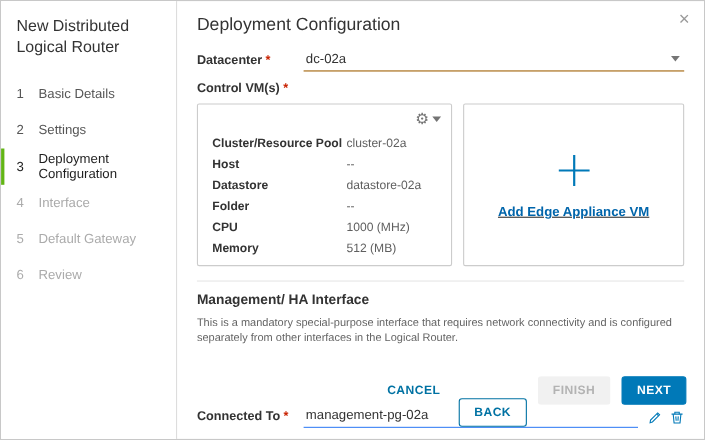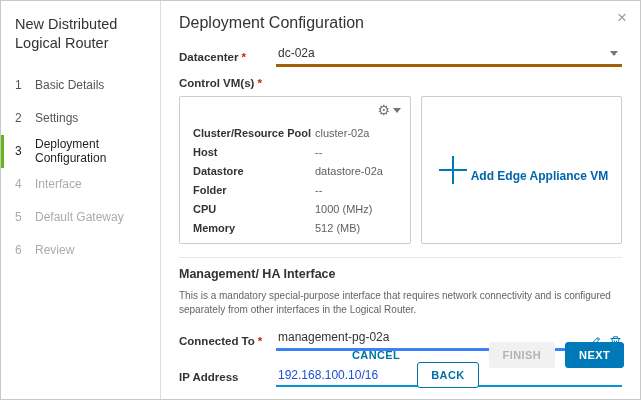--- a/index.html
+++ b/index.html
@@ -18,41 +18,41 @@
   .step.active { border-left-color:#62b515; color:#1f1f1f; }
   .step.disabled { color:#ababab; cursor:default; }
   
   .main { flex:1; position:relative; padding:13px 18px 0 18px; }
   .main-title { font-size:16px; font-weight:400; color:#333; }
   .close { position:absolute; top:8px; right:13px; font-size:17px; color:#9a9a9a; cursor:pointer; line-height:1; }
   .frow { display:flex; align-items:flex-end; margin-top:12px; }
   .flabel { width:97px; flex-shrink:0; font-size:11.5px; font-weight:700; color:#333; padding-bottom:4px; }
   .req { color:#c92100; margin-left:3px; }
   .select { flex:1; display:flex; justify-content:space-between; align-items:center;
-            border-bottom:3px solid #a16207; padding:2px 4px 4px 2px; font-size:12px; cursor:pointer;text-align:right; }
+            border-bottom:1px solid #a16207; padding:2px 4px 4px 2px; font-size:12px; cursor:pointer;text-align:right; }
   .caret { width:0; height:0; border-left:4px solid transparent; border-right:4px solid transparent;
            border-top:5px solid #767676; margin-left:6px; }
   
   .section-label { margin-top:10px; font-size:11.5px; font-weight:700; }
   .cards { display:flex; gap:10px; margin-top:7px; }
   .card { border:1px solid #ccc; border-radius:2px; height:148px; background:#fff; }
   .card.vm { width:232px; padding:0 0 6px 0; }
   .vm-header { height:26px; display:flex; justify-content:flex-end; align-items:center; padding-right:9px; }
   .gear { font-size:14px; color:#747474; cursor:pointer; display:flex; align-items:center; gap:3px; }
   .gear .caret { border-top-color:#747474; margin-left:0; }
   .vmrow { display:flex; padding:0 13px; height:19px; align-items:center; }
   .vlabel { width:122px; flex-shrink:0; font-size:11px; font-weight:700; color:#333; }
   .vvalue { font-size:11px; color:#5f5f5f; }
-  .card.add { flex:1; display:flex; align-items:center; justify-content:center; cursor:pointer; }
+  .card.add { flex:1; display:flex; flex-direction:column; align-items:center; justify-content:center; cursor:pointer;text-decoration:underline; }
   .add-label { margin-top:12px; color:#0065ab; font-size:12px; font-weight:700; }
   
   .divider { border:none; border-top:1px solid #e6e6e6; margin:13px 0 0 0; }
   .mgmt-title { margin-top:9px; font-size:12.5px; font-weight:700; color:#333; }
   .mgmt-desc { margin-top:8px; font-size:10px; line-height:1.4; color:#646464; }
-  .field { flex:1; display:flex; align-items:center; border-bottom:3px solid #3b82f6; padding:2px 2px 4px 2px; font-size:12px; }
+  .field { flex:1; display:flex; align-items:center; border-bottom:1px solid #3b82f6; padding:2px 2px 4px 2px; font-size:12px;margin-top:42px; }
   .icon-group { display:flex; gap:7px; margin-left:9px; padding-bottom:3px; }
   .icon-btn { cursor:pointer; display:flex; align-items:center; }
   .ip-input { flex:1; border:none; border-bottom:2px solid #0095d3; font-size:12px; font-family:"Liberation Sans",sans-serif;
               padding:2px 2px 3px 2px; outline:none; color:#1d4ed8; background:transparent; }
   
   .footer { position:absolute; bottom:11px; right:16px; display:flex; align-items:center; gap:10px; }
   .btn { font-family:"Liberation Sans",sans-serif; font-size:11px; font-weight:700; letter-spacing:.4px;
          text-transform:uppercase; padding:6px 13px; border-radius:3px; border:1px solid transparent;
          cursor:pointer; background:none; }
   .btn-flat { color:#0072a3; padding:6px 6px; }

